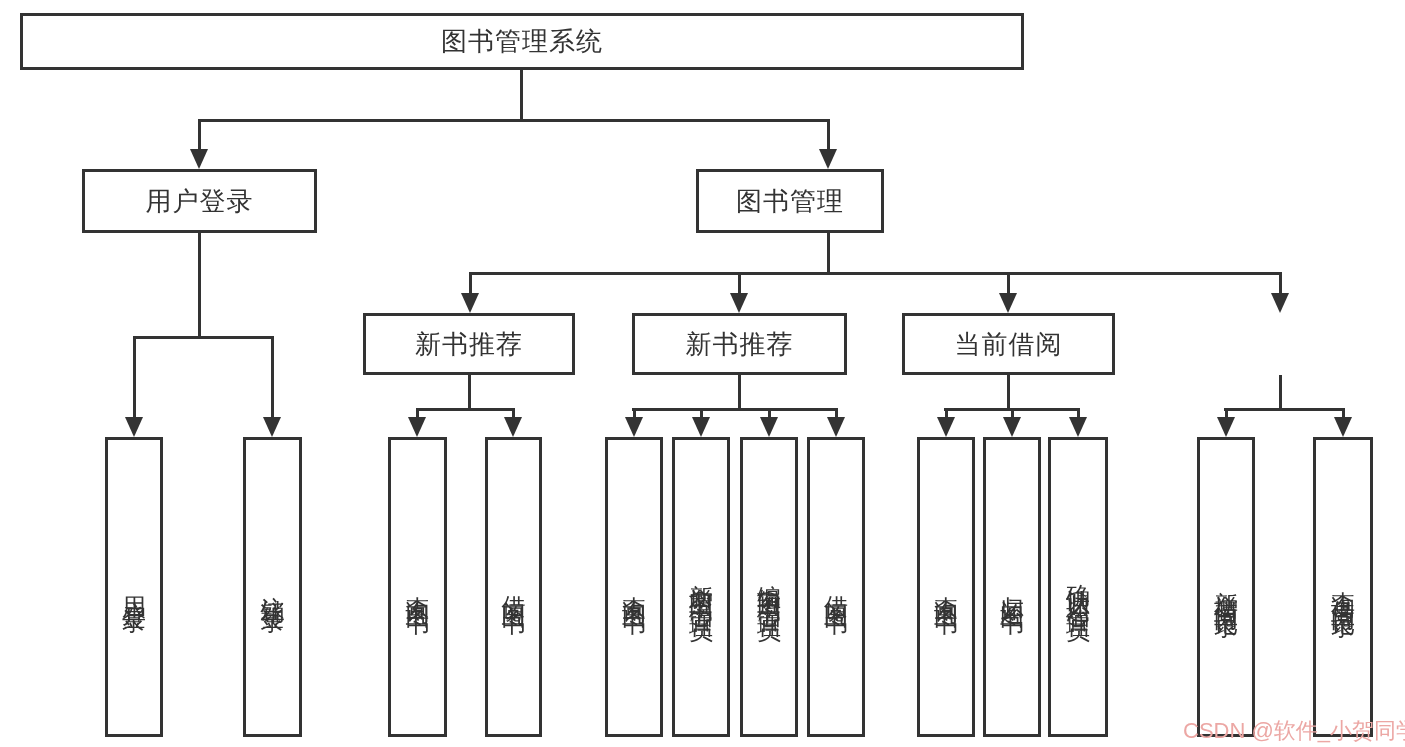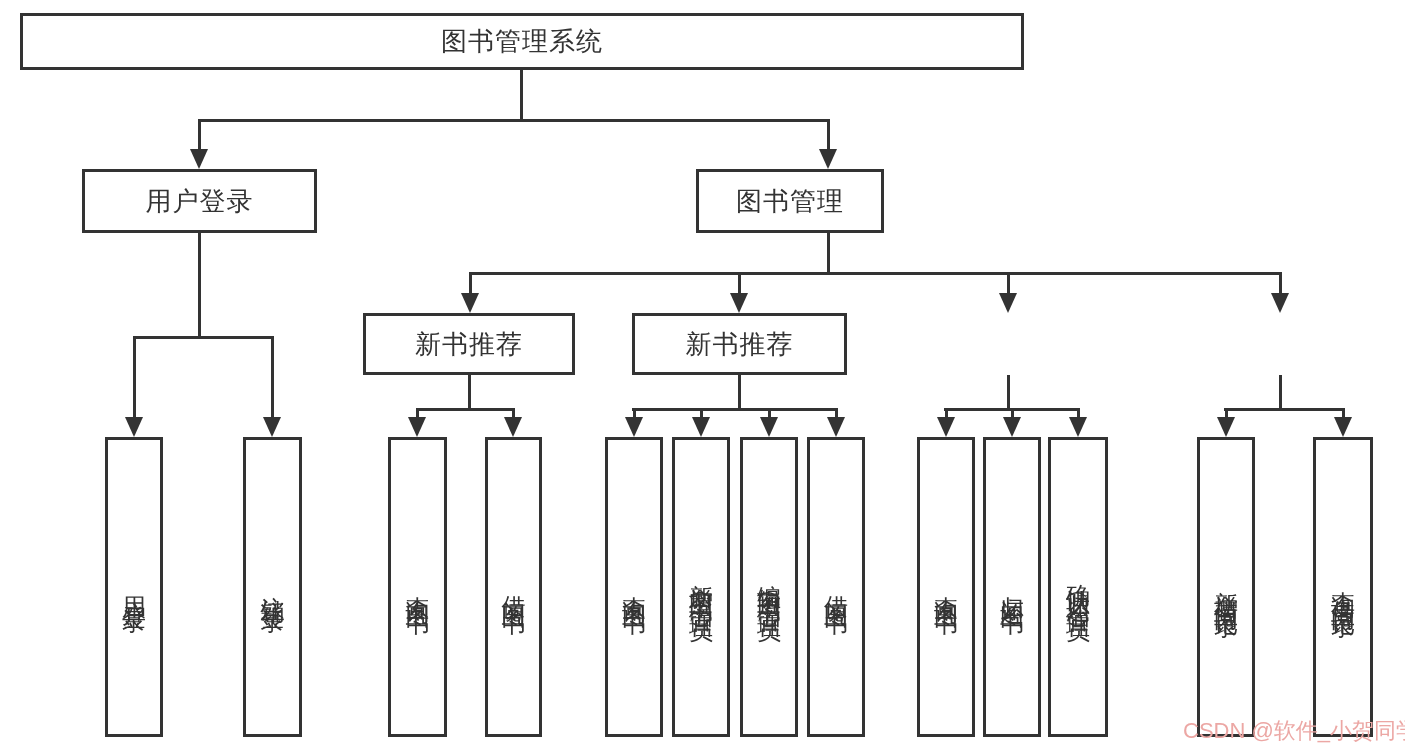--- a/index.html
+++ b/index.html
@@ -60,20 +60,23 @@
   </div>
   <div class="box node" style="left:696px;top:169px;width:188px;height:64px">
     <span>图书管理</span>
   </div>
 
   <div class="box node" style="left:363px;top:313px;width:212px;height:62px">
     <span>新书推荐</span>
   </div>
   <div class="box node" style="left:632px;top:313px;width:215px;height:62px">
     <span>新书推荐</span>
+  </div>
+  <div class="box node" style="left:902px;top:313px;width:213px;height:62px">
+    <span>当前借阅</span>
   </div>
 
   <div class="box leaf" style="left:105px;top:437px;width:58px;height:300px">
     <span>用户登录</span>
   </div>
   <div class="box leaf" style="left:243px;top:437px;width:59px;height:300px">
     <span>注销登录</span>
   </div>
 
   <div class="box leaf" style="left:388px;top:437px;width:59px;height:300px">

